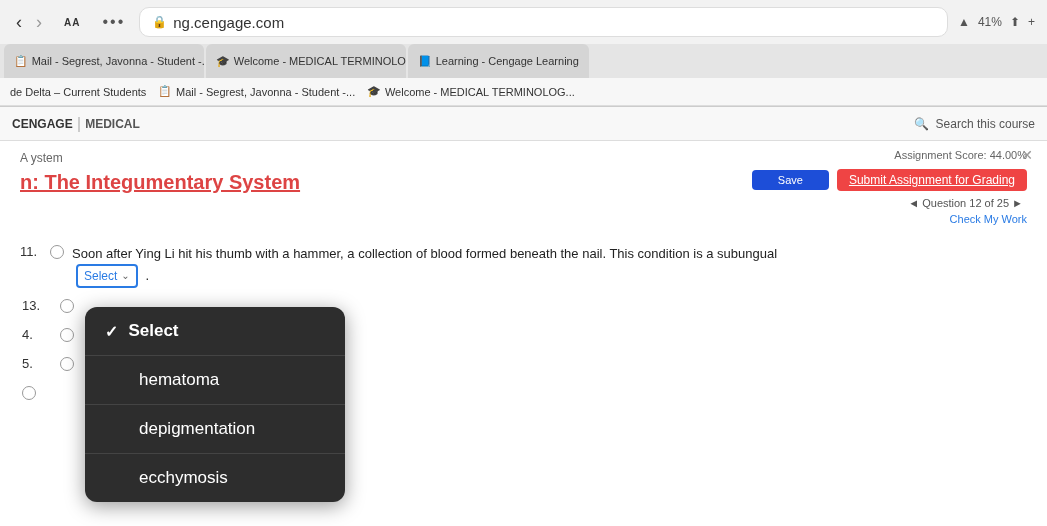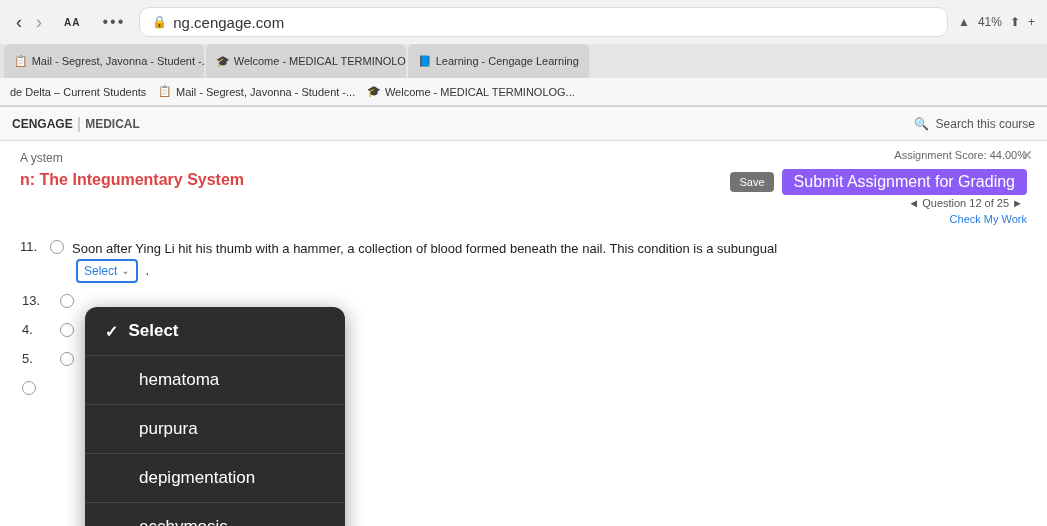--- a/index.html
+++ b/index.html
@@ -195,24 +195,25 @@
       position: relative;
     }
 
     .breadcrumb-row {
       font-size: 12px;
       color: #666;
       margin-bottom: 6px;
     }
 
     .section-title {
-      font-size: 16px;
+      font-size: 20px;
       font-weight: bold;
       color: #d44;
       margin-bottom: 8px;
+      text-decoration: underline;
     }
 
     .score-row {
       position: absolute;
       right: 20px;
       top: 8px;
       font-size: 11px;
       color: #666;
       text-align: right;
     }
@@ -220,37 +221,38 @@
     .action-buttons {
       position: absolute;
       right: 20px;
       top: 28px;
       display: flex;
       gap: 8px;
       align-items: center;
     }
 
     .save-btn {
-      background: #737373;
+      background: #1d4ed8;
       color: white;
       border: none;
       border-radius: 4px;
-      padding: 4px 9px;
+      padding: 4px 26px;
       font-size: 11px;
       cursor: pointer;
     }
 
     .submit-btn {
-      background: #8b5cf6;
+      background: #ef4444;
       color: white;
       border: none;
       border-radius: 4px;
       padding: 4px 12px;
-      font-size: 16px;
-      cursor: pointer;
+      font-size: 12px;
+      cursor: pointer;
+      text-decoration: underline;
     }
 
     .question-nav {
       position: absolute;
       right: 24px;
       top: 56px;
       font-size: 11px;
       color: #555;
     }
 
@@ -511,24 +513,20 @@
     <div class="dropdown-item selected">
       <span class="check-mark">✓</span>
       <span>Select</span>
     </div>
     <div class="dropdown-item">
       <span class="empty-space"></span>
       <span>hematoma</span>
     </div>
     <div class="dropdown-item">
       <span class="empty-space"></span>
-      <span>purpura</span>
-    </div>
-    <div class="dropdown-item">
-      <span class="empty-space"></span>
       <span>depigmentation</span>
     </div>
     <div class="dropdown-item">
       <span class="empty-space"></span>
       <span>ecchymosis</span>
     </div>
   </div>
 
 </div>
 

